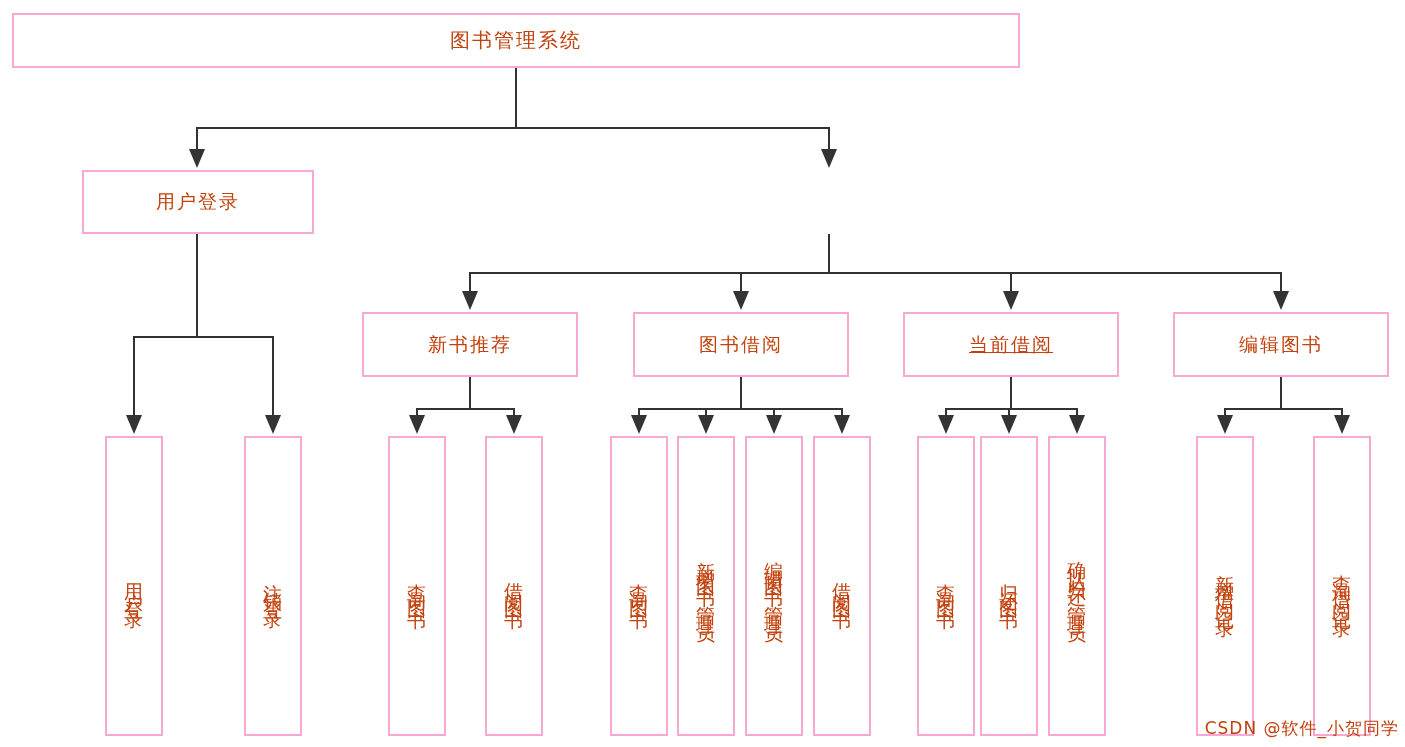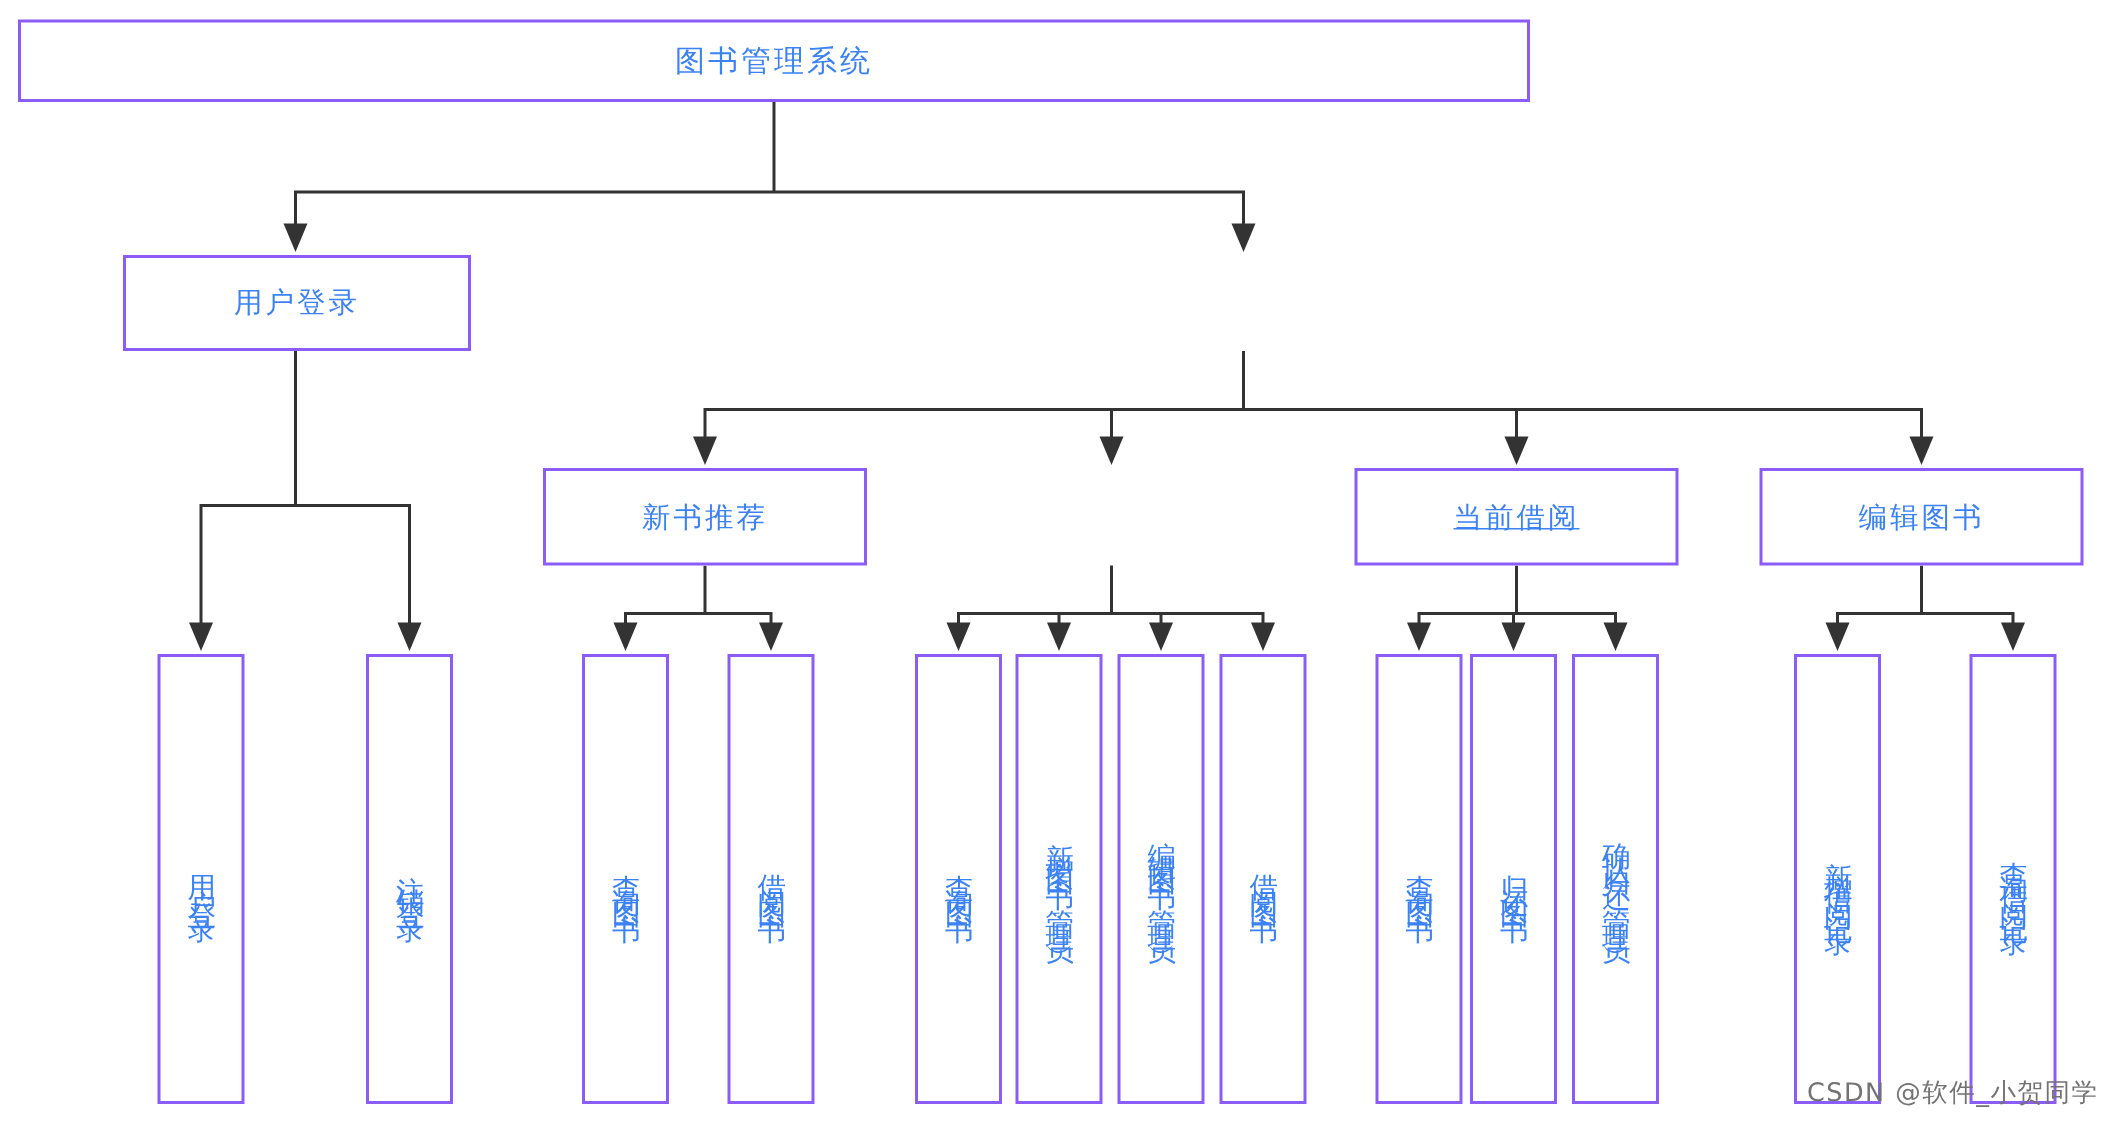--- a/index.html
+++ b/index.html
@@ -12,45 +12,45 @@
     overflow: hidden;
   }
   .wires {
     position: absolute;
     left: 0; top: 0;
     width: 1405px; height: 747px;
   }
   .node {
     position: absolute;
     box-sizing: border-box;
-    border: 2px solid #8b5cf6;
+    border: 2px solid #f9a8d4;
     background: #ffffff;
     display: flex;
     align-items: center;
     justify-content: center;
-    color: #3b82f6;
+    color: #c2410c;
     font-size: 19px;
     letter-spacing: 2px;
     white-space: nowrap;
   }
   .node.root { font-size: 20px; }
   .leaf span {
     writing-mode: vertical-rl;
     text-orientation: mixed;
     letter-spacing: 9px;
     font-size: 19px;
     line-height: 1;
     white-space: nowrap;
   }
   .watermark {
     position: absolute;
     top: 717px;
     right: 6px;
     font-size: 17px;
-    color: #737373;
+    color: #c2410c;
     letter-spacing: 1px;
   }
   
   .n-root  { left: 12px;   top: 13px;  width: 1008px; height: 55px; }
   .n-login { left: 82px;   top: 170px; width: 232px;  height: 64px; }
   .n-mgmt  { left: 713px;  top: 170px; width: 232px;  height: 64px; }
   .n-g0 { left: 362px;  top: 312px; width: 216px; height: 65px; }
   .n-g1 { left: 633px;  top: 312px; width: 216px; height: 65px; }
   .n-g2 { left: 903px;  top: 312px; width: 216px; height: 65px; text-decoration: underline; }
   .n-g3 { left: 1173px; top: 312px; width: 216px; height: 65px; }
@@ -124,20 +124,21 @@
       <polygon points="1217,415 1233,415 1225,434"></polygon>
       <polygon points="1334,415 1350,415 1342,434"></polygon>
     </g>
   </svg>
 
   <div class="node root n-root">图书管理系统</div>
 
   <div class="node n-login">用户登录</div>
 
   <div class="node n-g0">新书推荐</div>
+  <div class="node n-g1">图书借阅</div>
   <div class="node n-g2">当前借阅</div>
   <div class="node n-g3">编辑图书</div>
 
   <div class="node leaf l-0">
     <span>用户登录</span>
   </div>
   <div class="node leaf l-1">
     <span>注销登录</span>
   </div>
   <div class="node leaf l-2">

